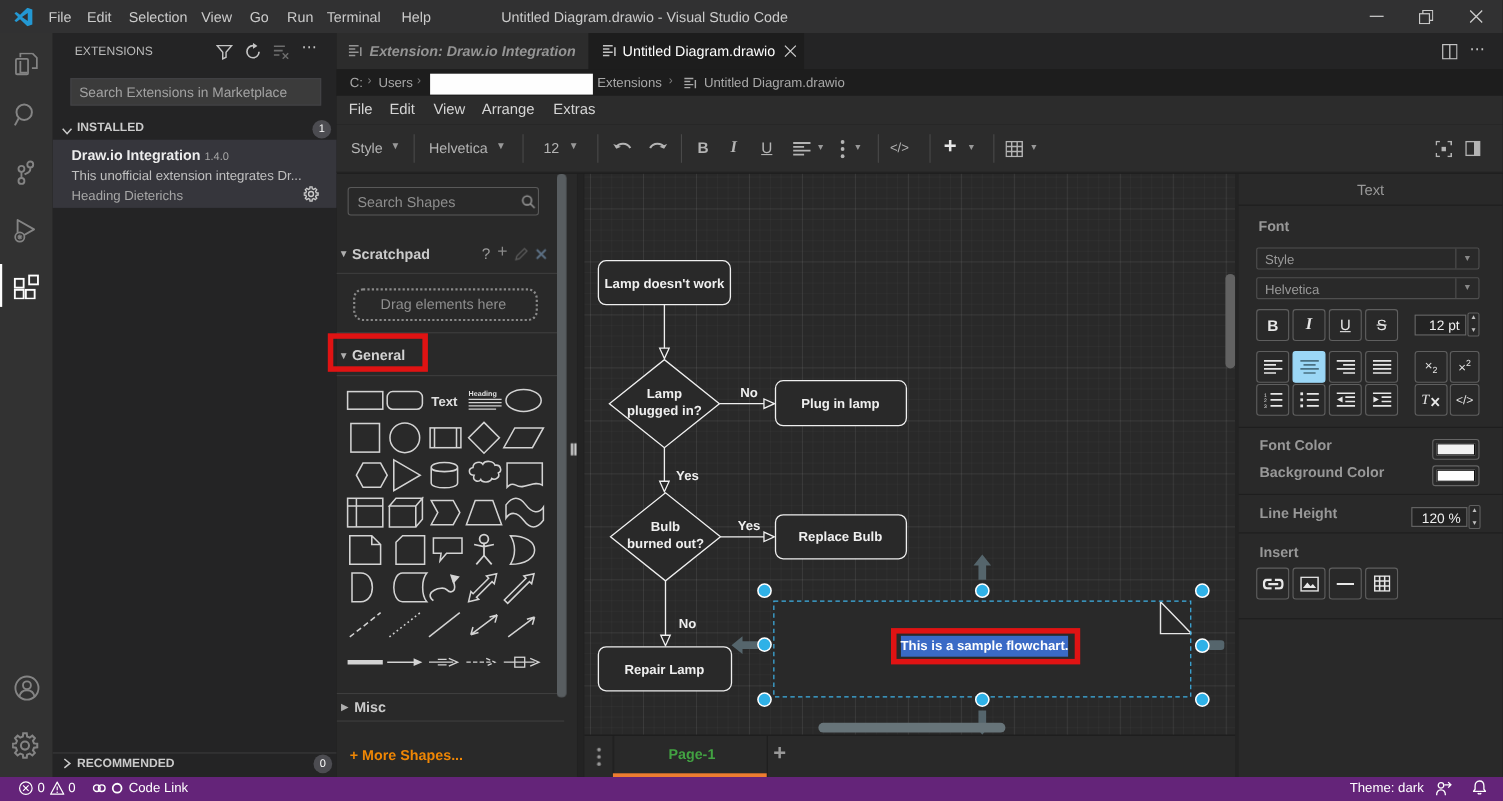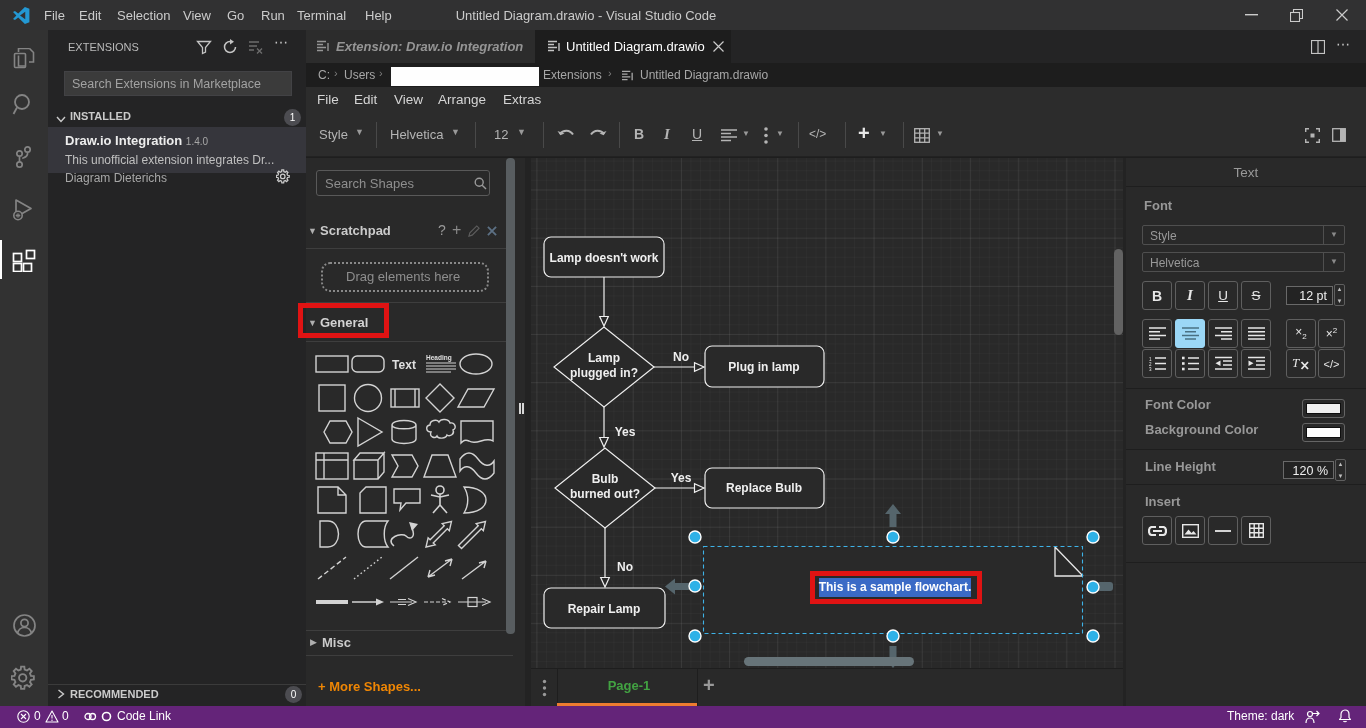--- a/index.html
+++ b/index.html
@@ -97,24 +97,24 @@
   </svg>
   <div class="abs" style="left:226px;top:4px;font-size:14px;color:#c5c5c5;letter-spacing:1px;">⋯</div>
   <div class="abs" style="left:16px;top:41px;width:228px;height:25px;background:#3c3c3c;border:1px solid #434346;">
     <div class="abs" style="left:7px;top:5px;font-size:12.5px;color:#a3a3a3;">Search Extensions in Marketplace</div>
   </div>
   <svg class="abs" style="left:8px;top:85px;" width="10" height="8" viewBox="0 0 10 8">
     <path d="M1 2 5 6.5 9 2" fill="none" stroke="#cccccc" stroke-width="1.4"></path>
   </svg>
   <div class="abs" style="left:22px;top:80px;font-size:11px;font-weight:bold;color:#cccccc;">INSTALLED</div>
   <div class="abs" style="left:236px;top:79px;width:17px;height:17px;border-radius:9px;background:#4d4d52;color:#ffffff;font-size:10px;text-align:center;line-height:17px;">1</div>
-  <div class="abs" style="left:0;top:97px;width:258px;height:46px;background:#37373d;">
+  <div class="abs" style="left:0;top:97px;width:258px;height:62px;background:#37373d;">
     <div class="abs" style="left:17px;top:6px;font-size:13px;font-weight:bold;color:#eeeeee;">Draw.io Integration <span style="font-weight:normal;font-size:10px;color:#a8a8a8;">1.4.0</span></div>
     <div class="abs" style="left:17px;top:26px;font-size:12px;color:#c0c0c0;white-space:nowrap;">This unofficial extension integrates Dr...</div>
-    <div class="abs" style="left:17px;top:44px;font-size:12px;color:#a8a8a8;">Diagram Dieterichs</div>
+    <div class="abs" style="left:17px;top:44px;font-size:12px;color:#a8a8a8;">Heading Dieterichs</div>
     <svg class="abs" style="left:228px;top:42px;" width="15" height="15" viewBox="0 0 24 24">
       <path fill="none" stroke="#cccccc" stroke-width="2" d="M9.3 1.5 9 4.2 6.8 5.1 4.6 3.5 2.5 5.6 4.1 7.8 3.2 10 0.5 10.3 0.5 13.3 3.2 13.6 4.1 15.8 2.5 18 4.6 20.1 6.8 18.5 9 19.4 9.3 22.1 12.3 22.1 12.6 19.4 14.8 18.5 17 20.1 19.1 18 17.5 15.8 18.4 13.6 21.1 13.3 21.1 10.3 18.4 10 17.5 7.8 19.1 5.6 17 3.5 14.8 5.1 12.6 4.2 12.3 1.5 Z"></path>
       <circle cx="10.8" cy="11.8" r="3.6" fill="none" stroke="#cccccc" stroke-width="2"></circle>
     </svg>
   </div>
   <div class="abs" style="left:0;top:654px;width:258px;height:1px;background:#3c3c3c;"></div>
   <svg class="abs" style="left:9px;top:659px;" width="8" height="10" viewBox="0 0 8 10">
     <path d="M1.5 1 6.5 5 1.5 9" fill="none" stroke="#cccccc" stroke-width="1.4"></path>
   </svg>
   <div class="abs" style="left:22px;top:658px;font-size:11px;font-weight:bold;color:#cccccc;">RECOMMENDED</div>

